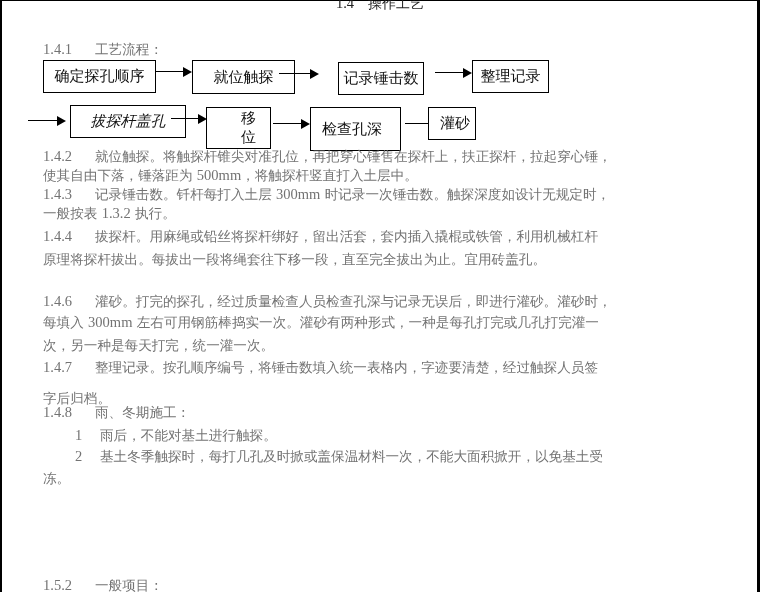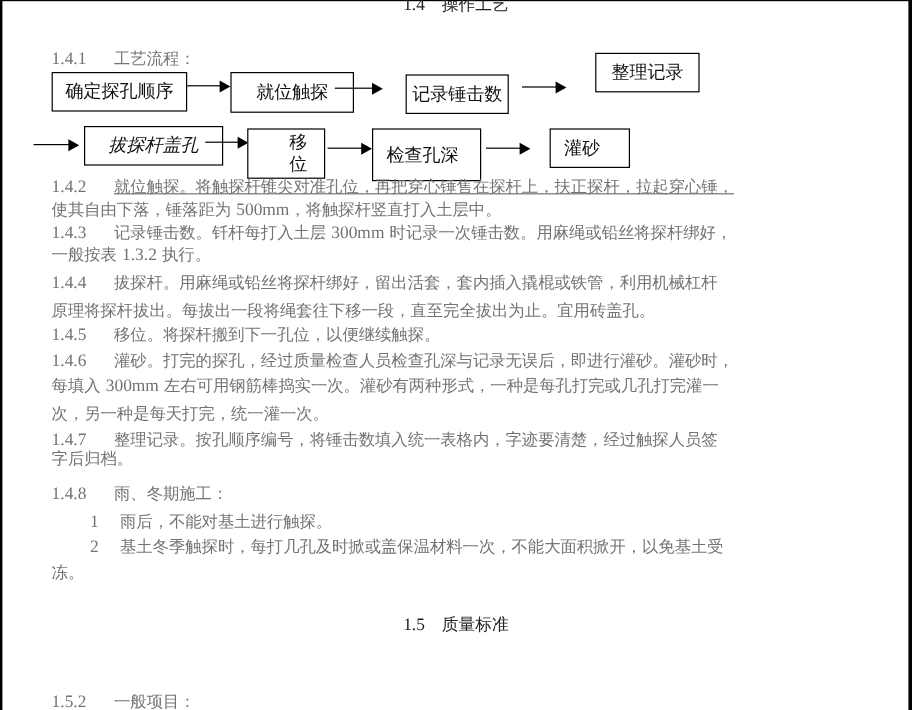--- a/index.html
+++ b/index.html
@@ -59,113 +59,107 @@
     <div class="box" style="left:192px;top:60px;width:103px;height:34px;">就位触探</div>
     <div class="arrow" style="left:279px;top:69px;width:40px;">
       <div class="shaft" style="width:34px;"></div>
         <div class="head" style="left:31px;"></div>
     </div>
     <div class="box" style="left:338px;top:62px;width:86px;height:33px;">记录锤击数</div>
     <div class="arrow" style="left:435px;top:68px;width:37px;">
       <div class="shaft" style="width:31px;"></div>
         <div class="head" style="left:28px;"></div>
     </div>
-    <div class="box" style="left:472px;top:44px;width:87px;height:33px;margin-left:24px;">整理记录</div>
+    <div class="box" style="left:472px;top:60px;width:77px;height:33px;">整理记录</div>
 
     <div class="arrow" style="left:28px;top:116px;width:38px;">
       <div class="shaft" style="width:32px;"></div>
         <div class="head" style="left:29px;"></div>
     </div>
     <div class="box" style="left:70px;top:105px;width:116px;height:33px;font-style:italic;">拔探杆盖孔</div>
     <div class="arrow" style="left:171px;top:114px;width:36px;">
       <div class="shaft" style="width:30px;"></div>
         <div class="head" style="left:27px;"></div>
     </div>
     <div class="box left" style="left:206px;top:107px;width:65px;height:42px;padding-left:34px;">移位</div>
     <div class="arrow" style="left:273px;top:119px;width:37px;">
       <div class="shaft" style="width:31px;"></div>
         <div class="head" style="left:28px;"></div>
     </div>
     <div class="box left" style="left:310px;top:107px;width:91px;height:44px;">检查孔深</div>
     <div class="arrow" style="left:405px;top:119px;width:37px;">
       <div class="shaft" style="width:31px;"></div>
         <div class="head" style="left:28px;"></div>
     </div>
-    <div class="box left" style="left:458px;top:107px;width:67px;height:33px;">灌砂</div>
+    <div class="box left" style="left:428px;top:107px;width:48px;height:33px;">灌砂</div>
   </div>
 
   <div>
-    <div class="line" style="top:147px;text-decoration:underline;">
+    <div class="line" style="top:147px;">
       <span class="num sec">1.4.2</span><span>就位触探。将触探杆锥尖对准孔位，再把穿心锤售在探杆上，扶正探杆，拉起穿心锤，</span>
     </div>
     <div class="line" style="top:166px;">
       <span>使其自由下落，锤落距为 </span><span class="serif">500mm</span><span>，将触探杆竖直打入土层中。</span>
     </div>
   </div>
 
   <div>
     <div class="line" style="top:185px;">
-      <span class="num sec">1.4.3</span><span>记录锤击数。钎杆每打入土层 </span><span class="serif">300mm</span><span> 时记录一次锤击数。用麻绳或铅丝将探杆绑好，</span>
+      <span class="num sec">1.4.3</span><span>记录锤击数。钎杆每打入土层 </span><span class="serif">300mm</span><span> 时记录一次锤击数。触探深度如设计无规定时，</span>
     </div>
     <div class="line" style="top:204px;">
       <span>一般按表 </span><span class="serif">1.3.2</span><span> 执行。</span>
     </div>
   </div>
 
   <div>
     <div class="line" style="top:227px;">
       <span class="num sec">1.4.4</span><span>拔探杆。用麻绳或铅丝将探杆绑好，留出活套，套内插入撬棍或铁管，利用机械杠杆</span>
     </div>
     <div class="line" style="top:250px;">
       <span>原理将探杆拔出。每拔出一段将绳套往下移一段，直至完全拔出为止。宜用砖盖孔。</span>
     </div>
   </div>
 
-  <div class="line" style="top:270px;">
-    <span class="num sec">1.4.5</span><span>移位。将探杆搬到下一孔位，以便继续触探。</span>
-  </div>
 
   <div>
     <div class="line" style="top:292px;">
       <span class="num sec">1.4.6</span><span>灌砂。打完的探孔，经过质量检查人员检查孔深与记录无误后，即进行灌砂。灌砂时，</span>
     </div>
     <div class="line" style="top:313px;">
       <span>每填入 </span><span class="serif">300mm</span><span> 左右可用钢筋棒捣实一次。灌砂有两种形式，一种是每孔打完或几孔打完灌一</span>
     </div>
     <div class="line" style="top:336px;">
       <span>次，另一种是每天打完，统一灌一次。</span>
     </div>
   </div>
 
   <div>
     <div class="line" style="top:358px;">
       <span class="num sec">1.4.7</span><span>整理记录。按孔顺序编号，将锤击数填入统一表格内，字迹要清楚，经过触探人员签</span>
     </div>
-    <div class="line" style="top:374px;">
+    <div class="line" style="top:389px;">
       <span>字后归档。</span>
     </div>
   </div>
 
   <div>
     <div class="line" style="top:403px;">
       <span class="num sec">1.4.8</span><span>雨、冬期施工：</span>
     </div>
     <div class="line" style="top:426px;left:75px;">
       <span class="num" style="display:inline-block;width:25px;">1</span><span>雨后，不能对基土进行触探。</span>
     </div>
     <div class="line" style="top:447px;left:75px;">
       <span class="num" style="display:inline-block;width:25px;">2</span><span>基土冬季触探时，每打几孔及时掀或盖保温材料一次，不能大面积掀开，以免基土受</span>
     </div>
     <div class="line" style="top:469px;">
       <span>冻。</span>
     </div>
   </div>
 
-  <div class="h-section" style="top:512px;">
-    <span class="num">1.5</span><span style="font-family:'DejaVu Sans',sans-serif;font-size:14px;">质量标准</span>
-  </div>
 
 
   <div class="line" style="top:576px;">
     <span class="num sec">1.5.2</span><span>一般项目：</span>
   </div>
 
 </div>
 
 </body></html>

